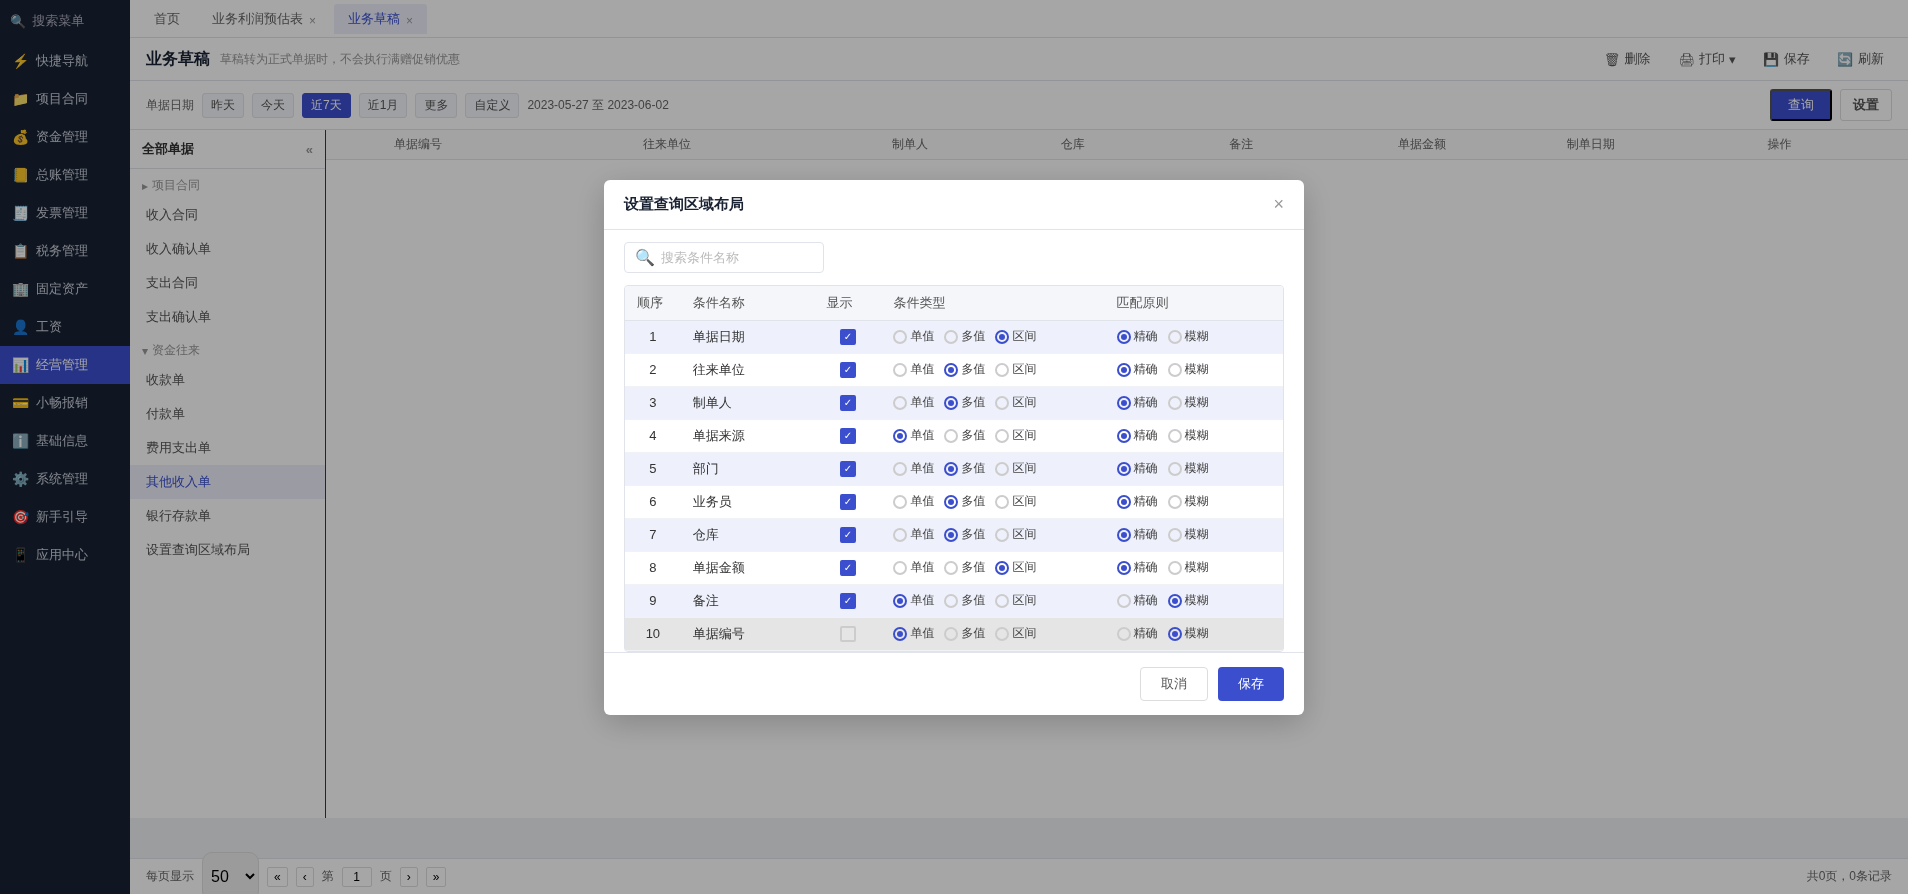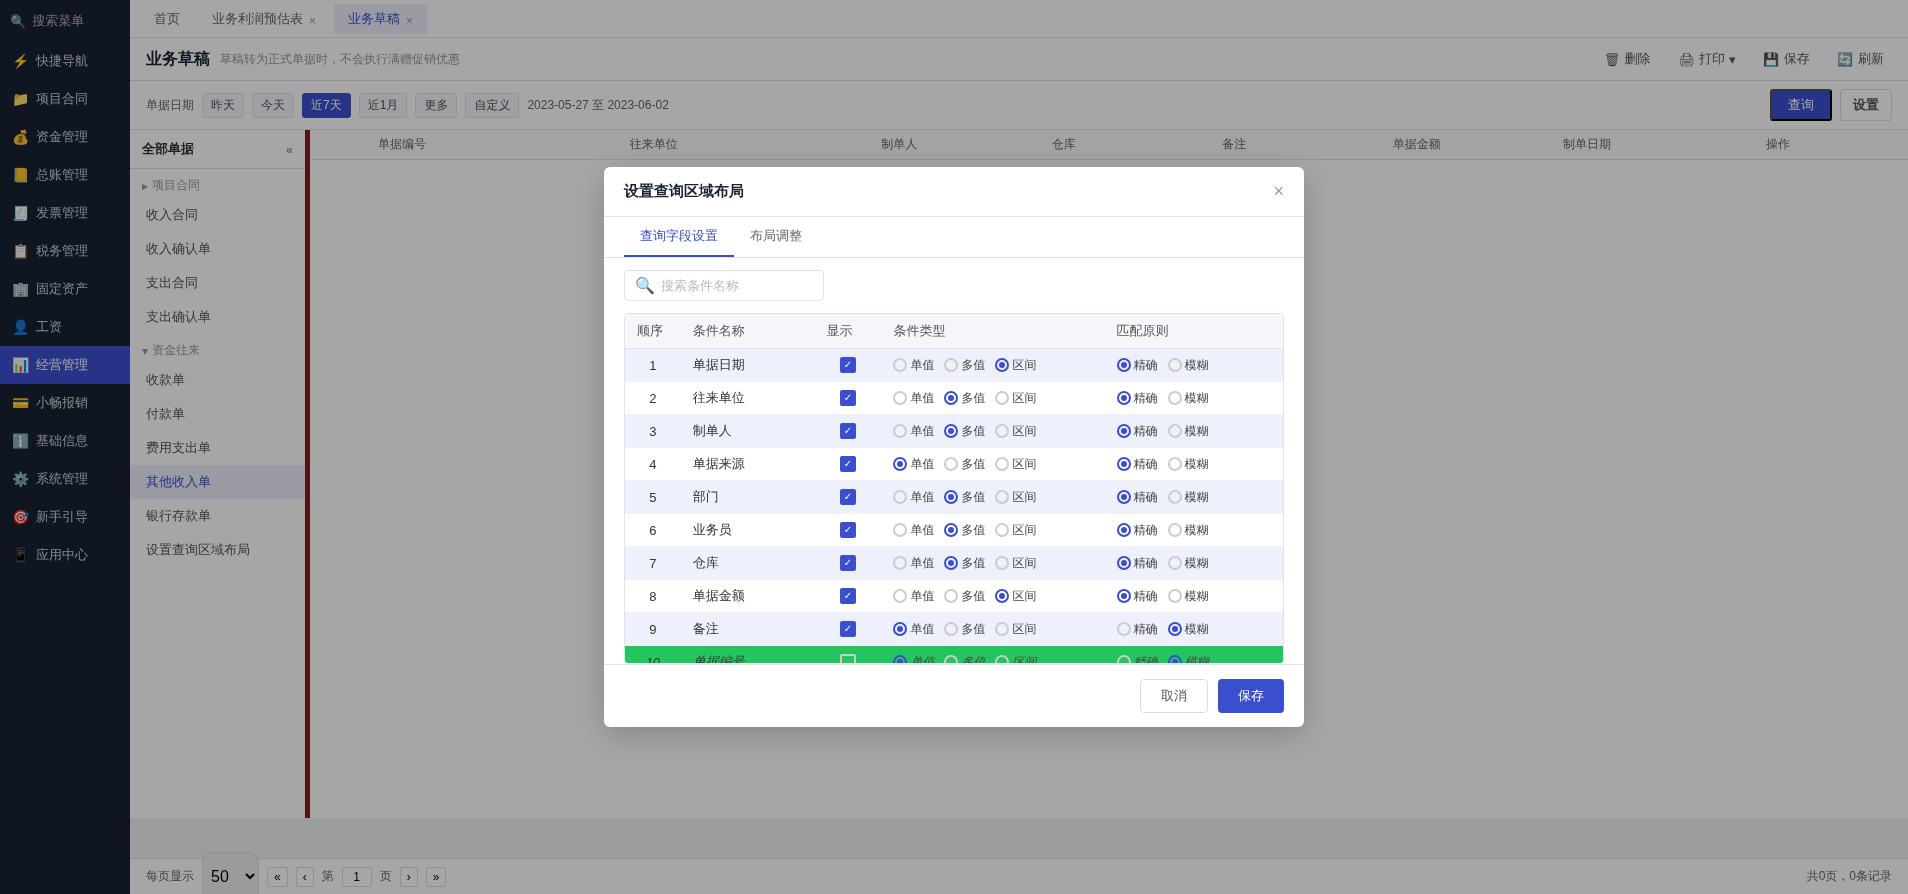--- a/index.html
+++ b/index.html
@@ -122,23 +122,23 @@
     .query-btn { margin-left: auto; background: #3b4fce; color: #fff; padding: 5px 16px; border-radius: 3px; font-size: 13px; cursor: pointer; }
     .set-btn { background: #fff; border: 1px solid #ddd; color: #555; padding: 5px 12px; border-radius: 3px; font-size: 13px; cursor: pointer; font-weight: bold; }
 
     
     .content-area {
       flex: 1;
       display: flex;
       overflow: hidden;
     }
     .left-panel {
-      width: 180px;
+      width: 196px;
       background: #fff;
-      border-right: 5px solid #7f1d1d;
+      border-right: 1px solid #7f1d1d;
       flex-shrink: 0;
       overflow-y: auto;
     }
     .left-panel-header {
       padding: 10px 12px;
       font-size: 13px;
       font-weight: bold;
       color: #333;
       display: flex;
       align-items: center;
@@ -567,28 +567,20 @@
 </div>
 
 <div class="modal-backdrop">
   <div class="modal">
 
     <div class="modal-header">
       <span class="modal-title">设置查询区域布局</span>
       <span class="modal-close">×</span>
     </div>
 
-    <div class="modal-tabs">
-      <div class="modal-tab active">
-        <span>查询字段设置</span>
-      </div>
-      <div class="modal-tab">
-        <span>布局调整</span>
-      </div>
-    </div>
 
     <div class="modal-body">
 
       <div class="modal-search">
         <span style="color:#bbb;">🔍</span>
         <input type="text" placeholder="搜索条件名称" style="">
       </div>
 
       <div class="modal-table">
         <table>
@@ -910,21 +902,21 @@
                       <div class="radio-circle"></div>
                       <span class="radio-label">精确</span>
                     </div>
                     <div class="radio-item">
                       <div class="radio-circle checked"></div>
                       <span class="radio-label">模糊</span>
                     </div>
                   </div>
                 </td>
               </tr>
-              <tr style="background: #22c55e; font-style: italic;">
+              <tr style="background: #e5e5e5;">
                 <td style="text-align: center;">10</td>
                 <td>单据编号</td>
                 <td>
                   <div class="checkbox-cell" style="margin: 0px auto;"></div>
                 </td>
                 <td>
                   <div class="radio-group">
                     <div class="radio-item">
                       <div class="radio-circle checked"></div>
                       <span class="radio-label">单值</span>

